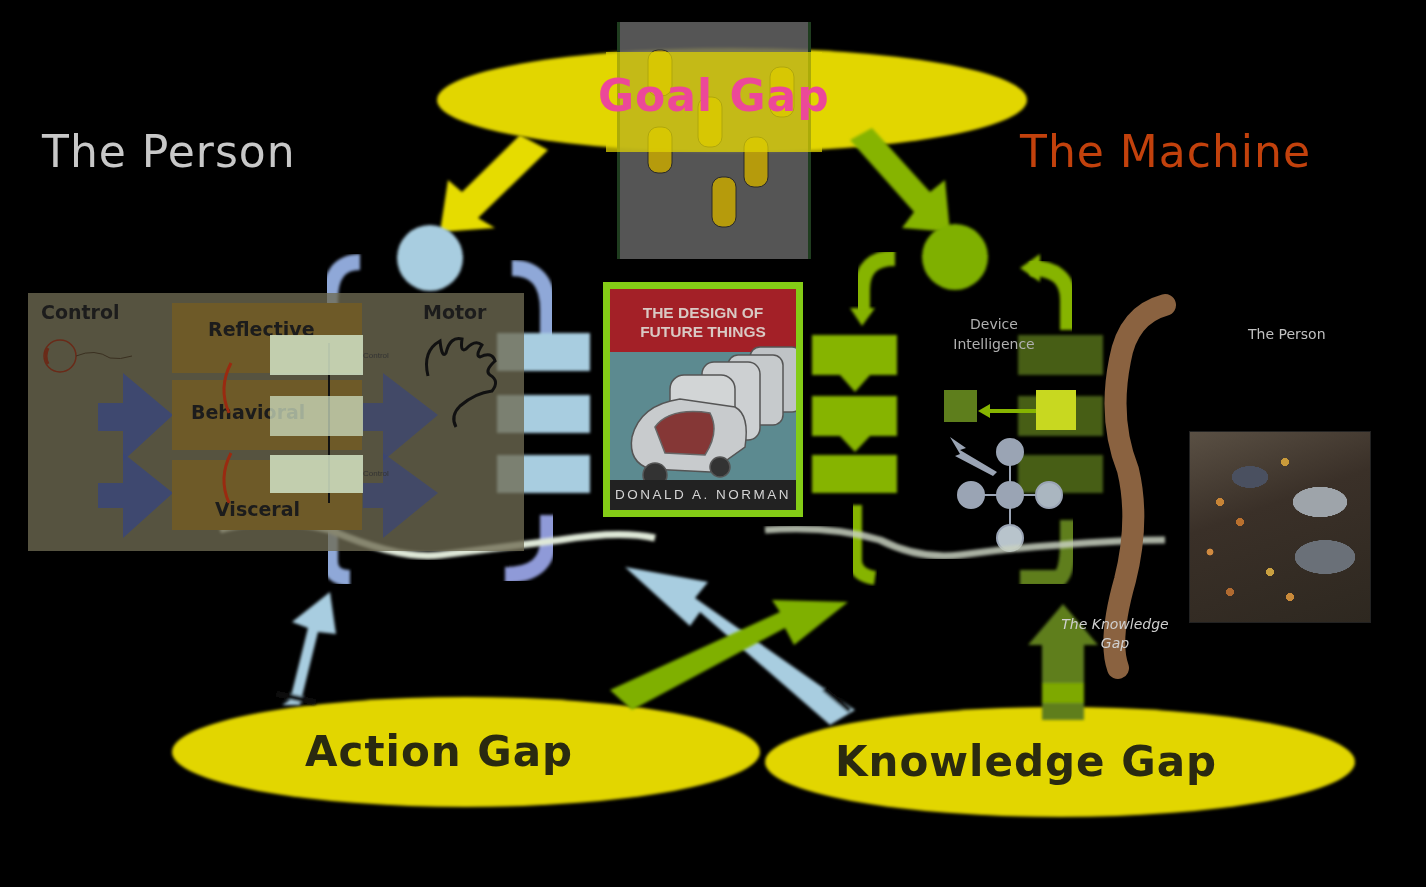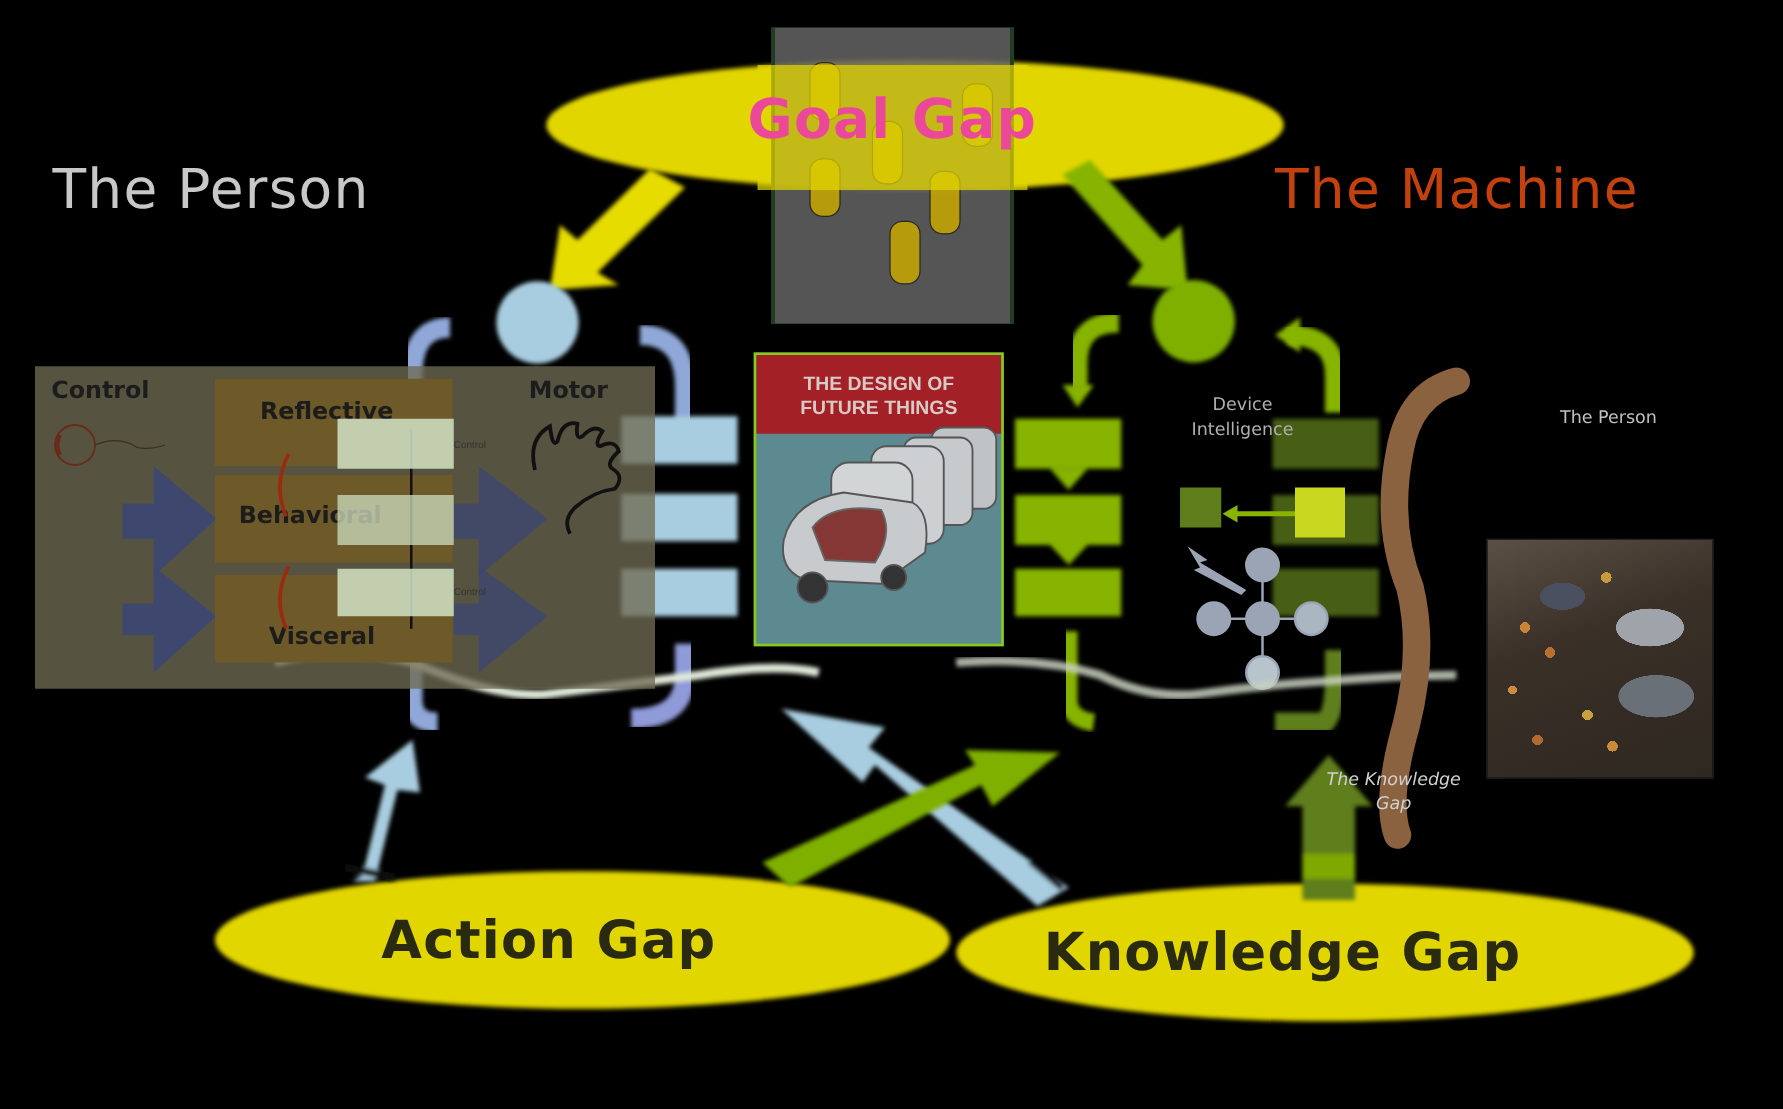--- a/index.html
+++ b/index.html
@@ -3,21 +3,21 @@
 <meta charset="utf-8">
 <style>
   html, body { margin:0; padding:0; background:#000; }
   body { width:1426px; height:887px; position:relative; overflow:hidden; font-family:"DejaVu Sans", sans-serif; }
   .abs { position:absolute; }
   svg.layer { position:absolute; left:0; top:0; width:1426px; height:887px; }
   .heading { font-size:44px; letter-spacing:1px; }
   .ellipse-label { font-weight:bold; color:#2a2a10; letter-spacing:1px; }
   .panel-label { font-weight:bold; color:#1c1c1c; font-size:19px; }
   .mini { font-family:Liberation Sans, sans-serif; }
-  .book { left:603px; top:282px; width:200px; height:235px; background:#5c8a90; border:2px solid #84cc16; box-sizing:border-box; overflow:hidden; }
+  .book { left:603px; top:282px; width:200px; height:235px; background:#5c8a90; border:7px solid #84cc16; box-sizing:border-box; overflow:hidden; }
   .book-top { position:absolute; left:0; top:0; width:100%; height:63px; background:#a32027; }
   .book-title { position:absolute; left:0; top:14px; width:100%; text-align:center; color:#d9c9c4; font-weight:bold; font-size:15.5px; line-height:19px; font-family:"Liberation Sans", sans-serif; }
   .book-author { position:absolute; left:0; bottom:0; width:100%; height:30px; background:#222; color:#d4d4d4; font-size:13.5px; letter-spacing:2.5px; line-height:30px; text-align:center; font-family:"Liberation Sans", sans-serif; }
   .road { left:617px; top:22px; width:194px; height:237px; background:rgba(100,100,100,0.85); border-left:3px solid #1f3d1f; border-right:3px solid #1f3d1f; box-sizing:border-box; }
   .world-photo { left:1189px; top:431px; width:180px; height:190px;
      background:
        radial-gradient(ellipse 30px 18px at 60px 45px, #4a5060 0 60%, transparent 61%),
        radial-gradient(ellipse 45px 25px at 130px 70px, #9ea4aa 0 60%, transparent 61%),
        radial-gradient(ellipse 50px 28px at 135px 125px, #6a7078 0 60%, transparent 61%),
        radial-gradient(circle 6px at 30px 70px, #c78436 0 70%, transparent 71%),
@@ -211,20 +211,21 @@
       <rect x="140" y="10" width="52" height="65" rx="10" fill="#bfc3c6"></rect>
       <rect x="118" y="18" width="55" height="70" rx="10" fill="#c6cacc"></rect>
       <rect x="92" y="25" width="58" height="78" rx="12" fill="#cdd0d2"></rect>
       <rect x="60" y="38" width="65" height="85" rx="14" fill="#d2d5d6"></rect>
       <path d="M22,100 Q30,68 70,62 L125,70 Q140,78 135,110 L100,135 L40,132 Q18,125 22,100 Z" fill="#c8cbcd"></path>
       <path d="M45,90 Q60,70 100,76 Q110,95 95,118 L55,116 Z" fill="#7a1e1c" opacity="0.85"></path>
       <circle cx="45" cy="138" r="12" fill="#333"></circle>
       <circle cx="110" cy="130" r="10" fill="#333"></circle>
     </g>
   </svg>
+  <div class="book-author">DONALD A. NORMAN</div>
 </div>
 
 <div class="abs" style="left:948px; top:314px; width:92px; color:#b0b0b0; font-size:14px; text-align:center; line-height:20px;">Device Intelligence</div>
 <div class="abs" style="left:1248px; top:326px; color:#c0c0c0; font-size:14px;">The Person</div>
 
 <div class="abs world-photo"></div>
 
 <div class="abs" style="left:1055px; top:615px; width:120px; color:#d0d0d0; font-size:14px; font-style:italic; text-align:center; line-height:19px;">The Knowledge Gap</div>
 
 <div class="abs ellipse-label" style="left:305px; top:727px; font-size:42px;">Action Gap</div>

